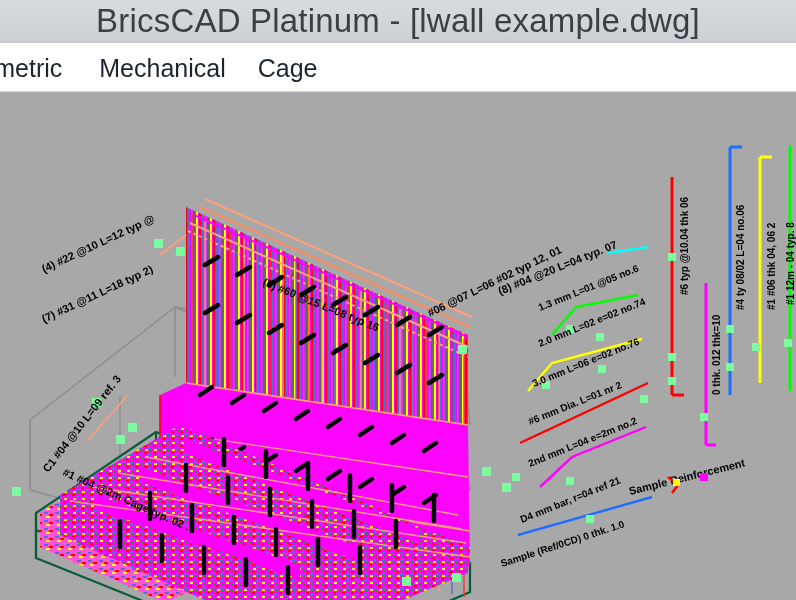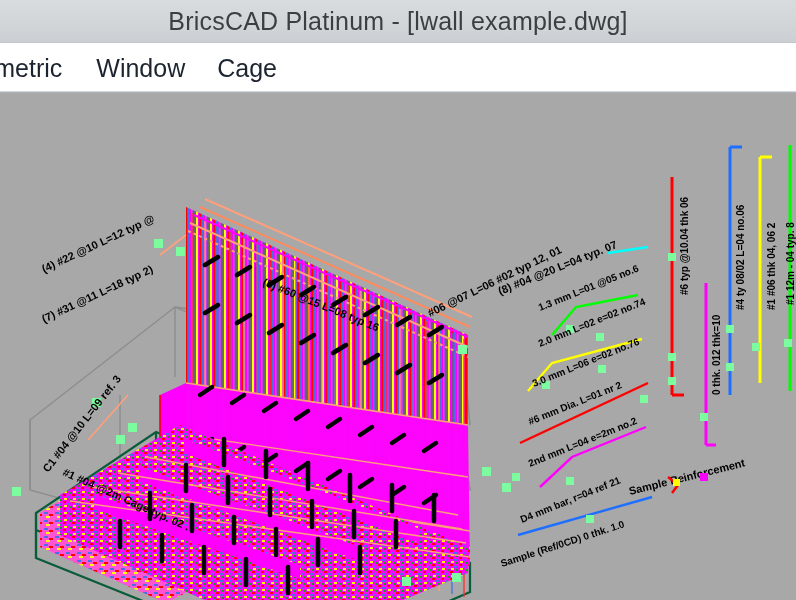--- a/index.html
+++ b/index.html
@@ -12,21 +12,21 @@
 
   
   .titlebar{
     position:absolute;left:0;top:0;width:796px;height:43px;
     background:linear-gradient(#d9dcdf 0%, #d2d5d8 60%, #cbcfd3 100%);
     border-bottom:1px solid #c3c7cb;
     display:flex;align-items:center;justify-content:center;
     box-sizing:border-box;
   }
   .titlebar .title{
-    font-size:25px;color:#3b3f44;letter-spacing:.2px;white-space:nowrap;
+    font-size:33px;color:#3b3f44;letter-spacing:.2px;white-space:nowrap;
   }
 
   
   .menubar{
     position:absolute;left:0;top:43px;width:796px;height:50px;
     background:#ffffff;
     display:flex;align-items:center;
     box-sizing:border-box;
   }
   .menubar .menu-item{
@@ -56,21 +56,21 @@
 <body>
 
 <div id="app">
 
   <div class="titlebar">
     <div class="title">BricsCAD Platinum - [lwall example.dwg]</div>
   </div>
 
   <div class="menubar">
     <div class="menu-item mi-parametric">rametric</div>
-    <div class="menu-item mi-window">Window</div>
+    <div class="menu-item mi-mechanical">Mechanical</div>
     <div class="menu-item mi-help">Cage</div>
   </div>
   <div class="menu-underline"></div>
 
   <div class="canvas">
     <svg width="796" height="505" viewBox="0 0 796 505">
 
       <defs>
 
         <pattern id="vstripe" width="14" height="10" patternUnits="userSpaceOnUse">

